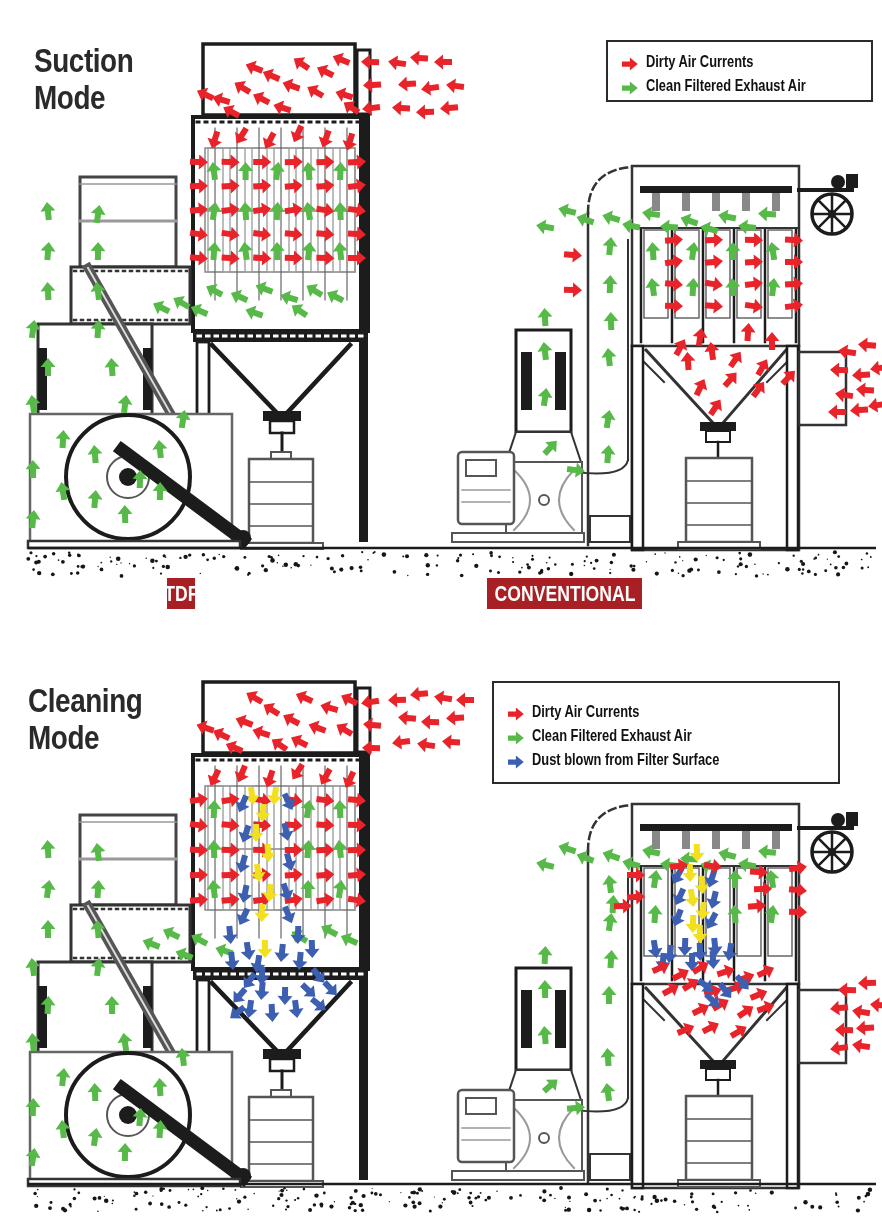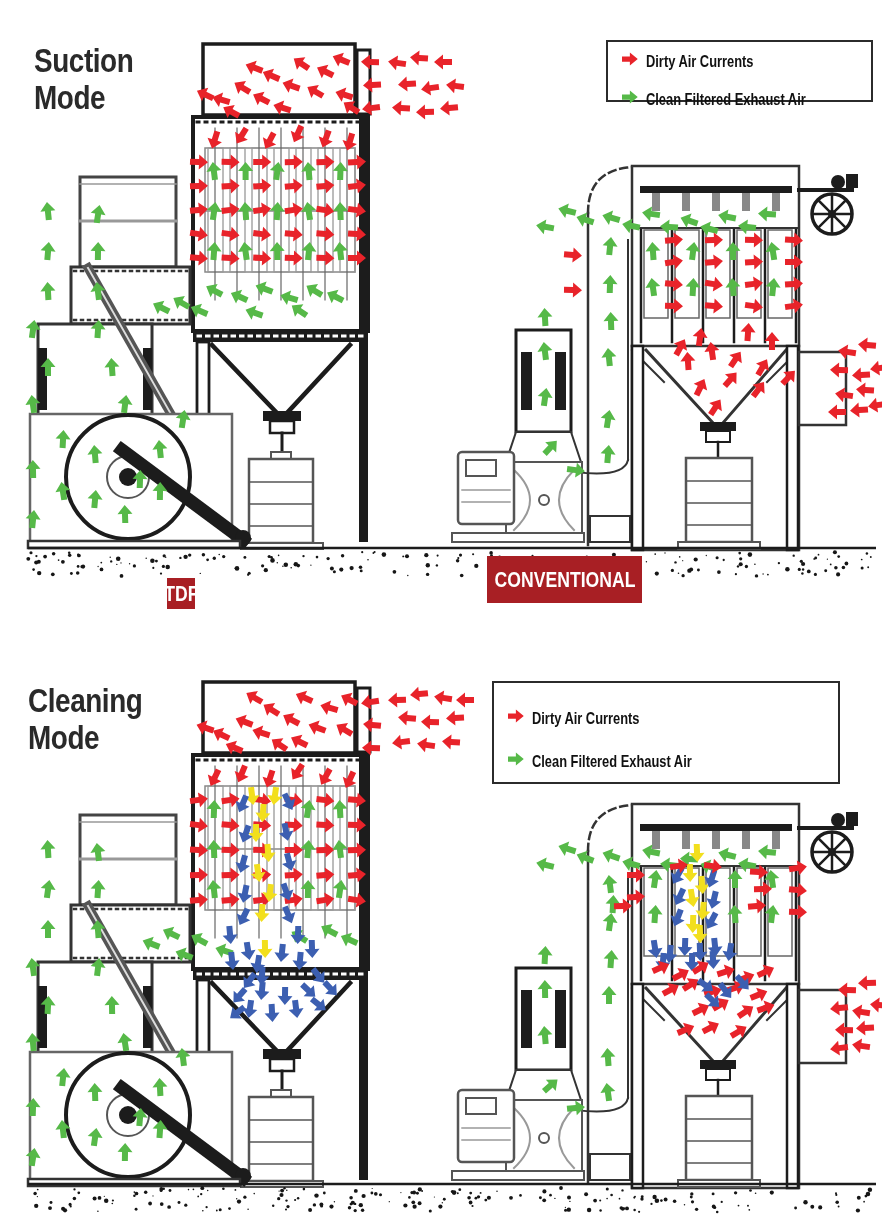--- a/index.html
+++ b/index.html
@@ -2,21 +2,21 @@
 <html><head>
 <meta charset="utf-8">
 <style>
   html,body{margin:0;padding:0;background:#fff;}
   body{width:882px;height:1227px;position:relative;overflow:hidden;
        font-family:"Liberation Sans",sans-serif;}
   .abs{position:absolute;}
   .cond{display:inline-block;transform:scaleX(.78);transform-origin:0 50%;white-space:nowrap;}
   .title{font-weight:bold;font-size:34px;line-height:1.08;color:#2a2a2a;letter-spacing:-.5px;width:150px;transform:scaleX(.82);transform-origin:0 0;}
   .legend{border:2.5px solid #2b2b2b;background:#fff;display:flex;flex-direction:column;justify-content:center;box-sizing:border-box;padding:2px 8px;}
-  .lrow{display:flex;align-items:flex-start;height:24px;margin-top:19px;}
+  .lrow{display:flex;align-items:flex-end;height:24px;}
   .lrow svg{flex:0 0 auto;margin-right:4px;}
   .llabel{font-weight:bold;font-size:16.5px;color:#111;}
   .badge{background:#a81f24;color:#fff;font-weight:bold;display:flex;align-items:center;justify-content:center;font-size:22px;box-sizing:border-box;}
   .badge .cond{transform:scaleX(.8);transform-origin:50% 50%;}
 </style>
 </head>
 <body>
 
 <svg class="abs" style="left:0;top:0" width="882" height="1227" viewBox="0 0 882 1227">
   <defs>
@@ -1000,20 +1000,26 @@
       <path d="M-8,-3 L1,-3 L1,-7.5 L10,0 L1,7.5 L1,3 L-8,3 Z" fill="#e8232a"></path>
     </svg>
     <span class="llabel cond">Dirty Air Currents</span>
   </div>
   <div class="lrow">
     <svg width="26" height="14" viewBox="-10 -8 20 16">
       <path d="M-8,-3 L1,-3 L1,-7.5 L10,0 L1,7.5 L1,3 L-8,3 Z" fill="#56b948"></path>
     </svg>
     <span class="llabel cond">Clean Filtered Exhaust Air</span>
   </div>
+  <div class="lrow">
+    <svg width="26" height="14" viewBox="-10 -8 20 16">
+      <path d="M-8,-3 L1,-3 L1,-7.5 L10,0 L1,7.5 L1,3 L-8,3 Z" fill="#3c5fb1"></path>
+    </svg>
+    <span class="llabel cond">Dust blown from Filter Surface</span>
+  </div>
 </div>
 
 <div class="abs badge" style="left:167px;top:578px;width:28px;height:31px">
   <span class="cond">TDF</span>
 </div>
-<div class="abs badge" style="left:487px;top:556px;width:155px;height:47px">
+<div class="abs badge" style="left:487px;top:578px;width:155px;height:31px">
   <span class="cond">CONVENTIONAL</span>
 </div>
 
 </body></html>

